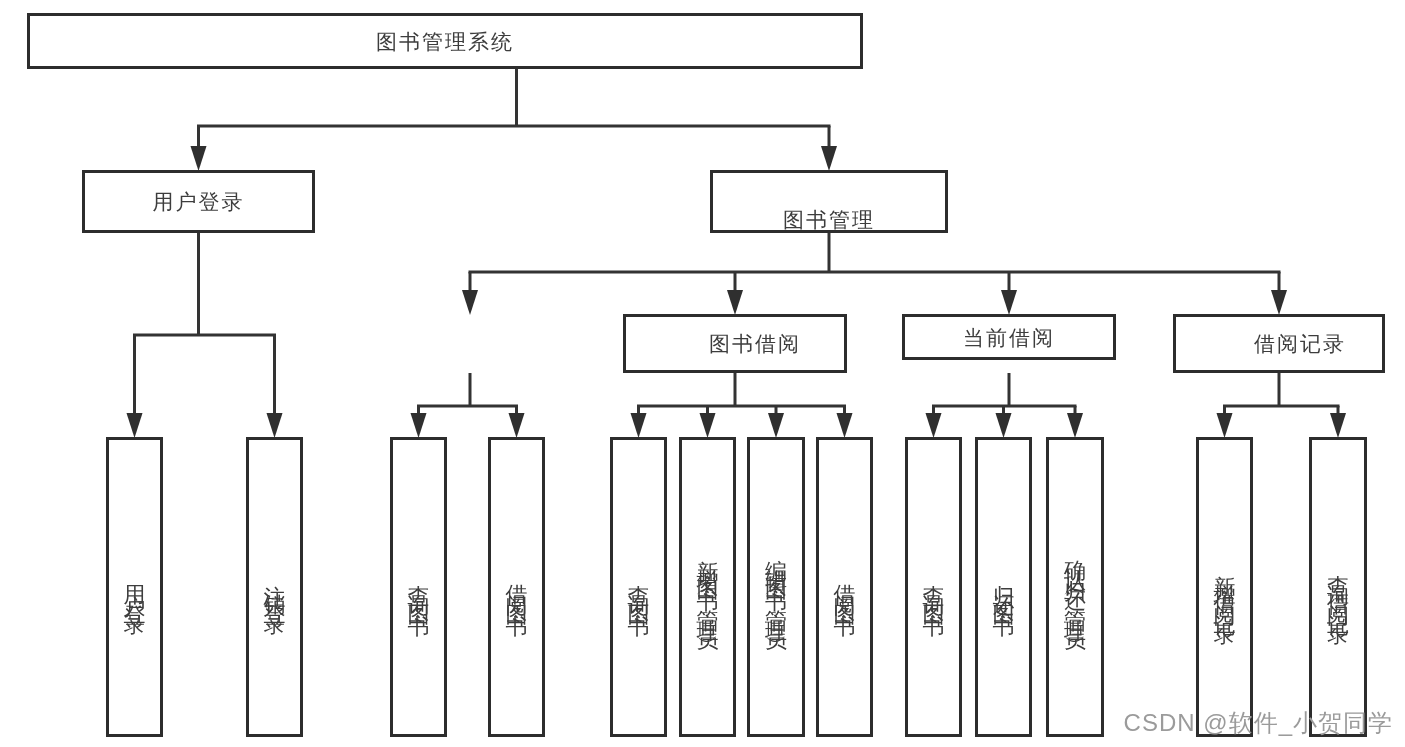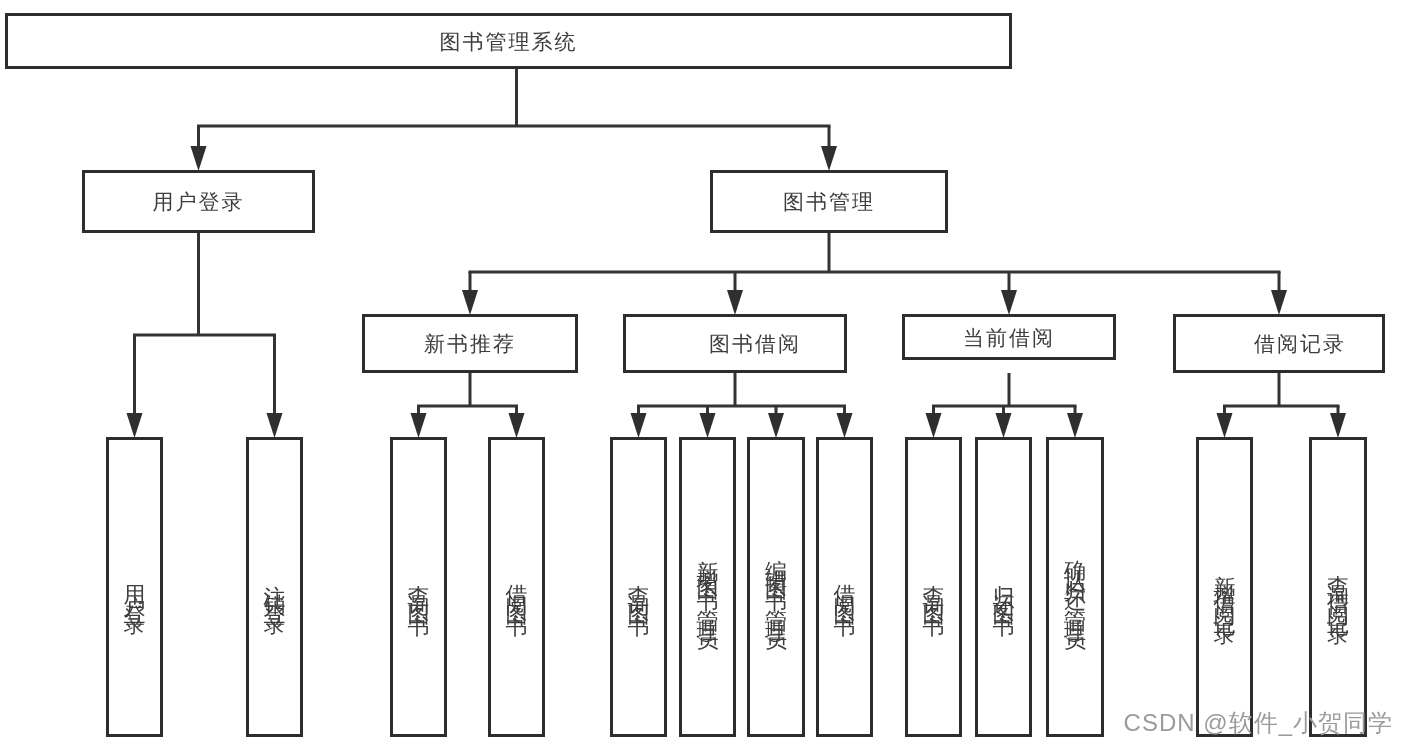--- a/index.html
+++ b/index.html
@@ -109,31 +109,28 @@
       <line x1="1075" y1="406" x2="1075" y2="419" stroke="#333333" stroke-width="3"></line>
       <polygon points="1067,413 1083,413 1075,438" fill="#2f2f2f"></polygon>
       <line x1="1279" y1="373" x2="1279" y2="406" stroke="#333333" stroke-width="3"></line>
       <line x1="1223" y1="406" x2="1339.5" y2="406" stroke="#333333" stroke-width="3"></line>
       <line x1="1224.5" y1="406" x2="1224.5" y2="419" stroke="#333333" stroke-width="3"></line>
       <polygon points="1216.5,413 1232.5,413 1224.5,438" fill="#2f2f2f"></polygon>
       <line x1="1338" y1="406" x2="1338" y2="419" stroke="#333333" stroke-width="3"></line>
       <polygon points="1330,413 1346,413 1338,438" fill="#2f2f2f"></polygon>
     </svg>
 
-  <div class="node horizontal" style="left: 5px; top: 13px; width: 1007px; height: 56px; border-color: rgb(45, 45, 45);">
+  <div class="node horizontal" style="left: 27px; top: 13px; width: 836px; height: 56px; border-color: rgb(45, 45, 45);">
       <span class="label" style="color: rgb(61, 61, 61);">图书管理系统</span>
     </div>
     <div class="node horizontal" style="left: 82px; top: 170px; width: 233px; height: 63px; border-color: rgb(45, 45, 45);">
       <span class="label" style="color: rgb(61, 61, 61);">用户登录</span>
     </div>
-    <div class="node horizontal" style="left: 710px; top: 170px; width: 238px; height: 63px; border-color: rgb(45, 45, 45);">
+    <div class="node horizontal" style="left: 710px; top: 170px; width: 238px; height: 63px; border-color: rgb(45, 45, 45); align-items: flex-end;">
       <span class="label" style="color: rgb(61, 61, 61);">图书管理</span>
-    </div>
-    <div class="node horizontal" style="left: 362px; top: 314px; width: 216px; height: 59px; border-color: rgb(45, 45, 45);">
-      <span class="label" style="color: rgb(61, 61, 61);">新书推荐</span>
     </div>
     <div class="node horizontal" style="left: 623px; top: 314px; width: 224px; height: 59px; border-color: rgb(45, 45, 45); padding-left: 40px;">
       <span class="label" style="color: rgb(61, 61, 61);">图书借阅</span>
     </div>
     <div class="node horizontal" style="left: 902px; top: 314px; width: 214px; height: 46px; border-color: rgb(45, 45, 45);">
       <span class="label" style="color: rgb(61, 61, 61);">当前借阅</span>
     </div>
     <div class="node horizontal" style="left: 1173px; top: 314px; width: 212px; height: 59px; border-color: rgb(45, 45, 45); padding-left: 42px;">
       <span class="label" style="color: rgb(61, 61, 61);">借阅记录</span>
     </div>

